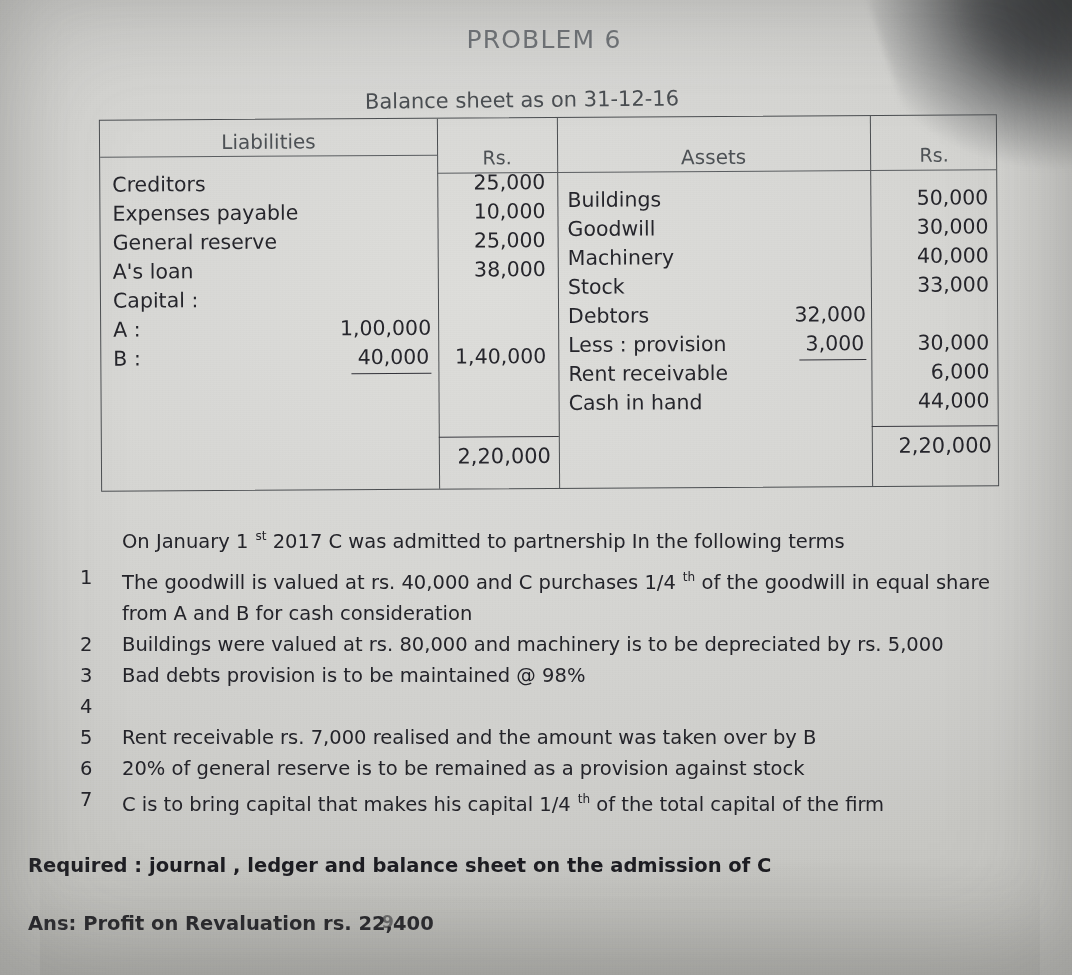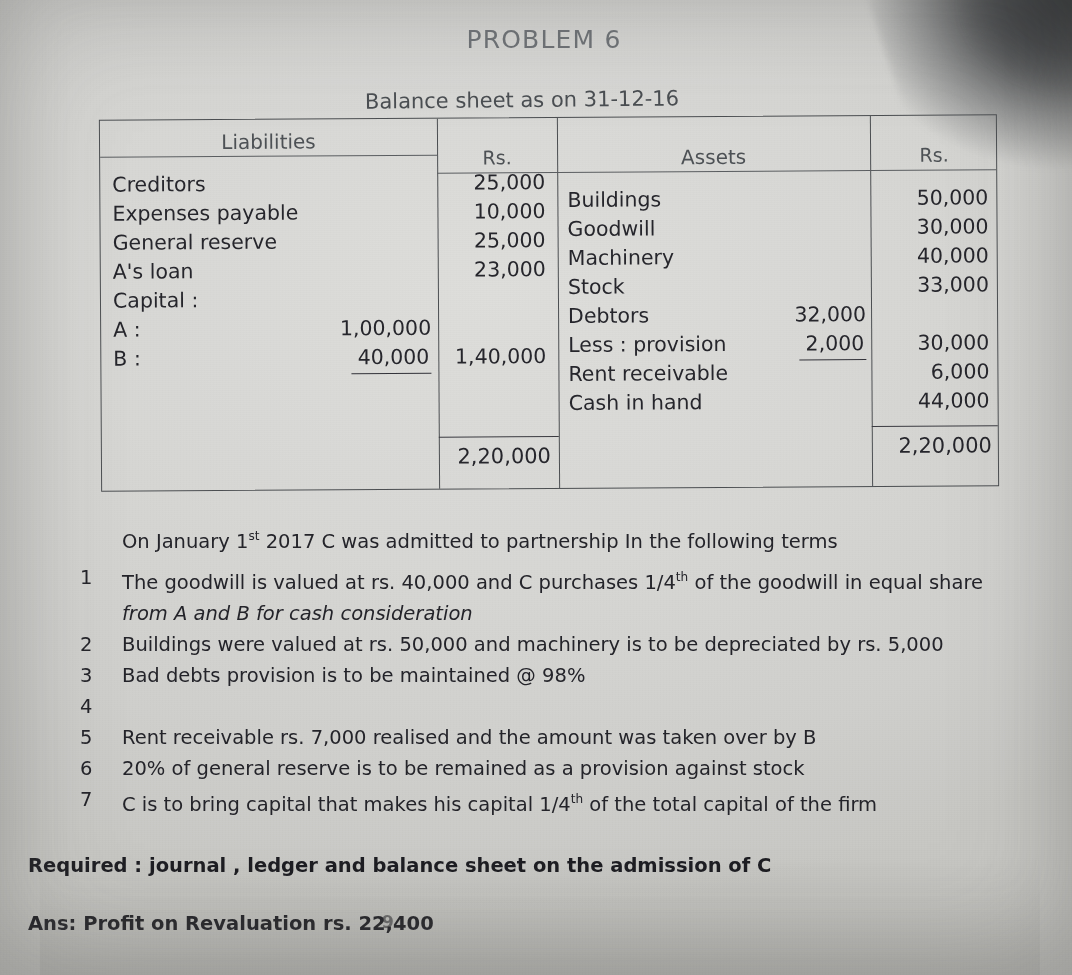--- a/index.html
+++ b/index.html
@@ -201,23 +201,23 @@
     font-family: "DejaVu Sans", sans-serif;
   }
   .term .num {
     position: absolute;
     left: 80px; top: 0;
     width: 20px;
     text-align: left;
     font-size: 19.5px;
   }
   .term .txt { display: block; }
-  .term .cont { display: block; font-style: italic; }
-
-  sup { font-size: 0.62em; vertical-align: super; }
+  .term .cont { display: block; }
+
+  sup { font-size: 0.62em; vertical-align: super; margin-left: 7px; }
 
   .required {
     position: absolute;
     left: 28px; top: 854px;
     font-size: 19.5px;
     font-weight: bold;
     color: #1d1d22;
     font-family: "DejaVu Sans", sans-serif;
     white-space: nowrap;
   }
@@ -284,21 +284,21 @@
         <div class="row">&nbsp;</div>
         <div class="row">&nbsp;</div>
         <div class="row">&nbsp;</div>
         <div class="row">1,00,000</div>
         <div class="row"><span class="underlined">40,000</span></div>
       </div>
     <div class="cellcol liab-amts">
         <div class="row">25,000</div>
         <div class="row">10,000</div>
         <div class="row">25,000</div>
-        <div class="row">23,000</div>
+        <div class="row">38,000</div>
         <div class="row">&nbsp;</div>
         <div class="row">&nbsp;</div>
         <div class="row">1,40,000</div>
       </div>
 
     <div class="cellcol asst-names">
         <div class="row">Buildings</div>
         <div class="row">Goodwill</div>
         <div class="row">Machinery</div>
         <div class="row">Stock</div>
@@ -306,21 +306,21 @@
         <div class="row">Less : provision</div>
         <div class="row">Rent receivable</div>
         <div class="row">Cash in hand</div>
       </div>
     <div class="cellcol asst-sub">
         <div class="row">&nbsp;</div>
         <div class="row">&nbsp;</div>
         <div class="row">&nbsp;</div>
         <div class="row">&nbsp;</div>
         <div class="row">32,000</div>
-        <div class="row"><span class="underlined">2,000</span></div>
+        <div class="row"><span class="underlined">3,000</span></div>
         <div class="row">&nbsp;</div>
         <div class="row">&nbsp;</div>
       </div>
     <div class="cellcol asst-amts">
         <div class="row">50,000</div>
         <div class="row">30,000</div>
         <div class="row">40,000</div>
         <div class="row">33,000</div>
         <div class="row">&nbsp;</div>
         <div class="row">30,000</div>
@@ -336,21 +336,21 @@
 
   <div class="intro">On January 1<sup>st</sup> 2017 C was admitted to partnership In the following terms</div>
   <div class="terms">
       <div class="term">
         <span class="num">1</span>
         <span class="txt">The goodwill is valued at rs. 40,000 and C purchases 1/4<sup>th</sup> of the goodwill in equal share</span>
         <span class="cont">from A and B for cash consideration</span>
       </div>
       <div class="term">
         <span class="num">2</span>
-        <span class="txt">Buildings were valued at rs. 50,000 and machinery is to be depreciated by rs. 5,000</span>
+        <span class="txt">Buildings were valued at rs. 80,000 and machinery is to be depreciated by rs. 5,000</span>
       </div>
       <div class="term">
         <span class="num">3</span>
         <span class="txt">Bad debts provision is to be maintained @ 98%</span>
       </div>
       <div class="term">
         <span class="num">4</span>
       </div>
       <div class="term">
         <span class="num">5</span>

